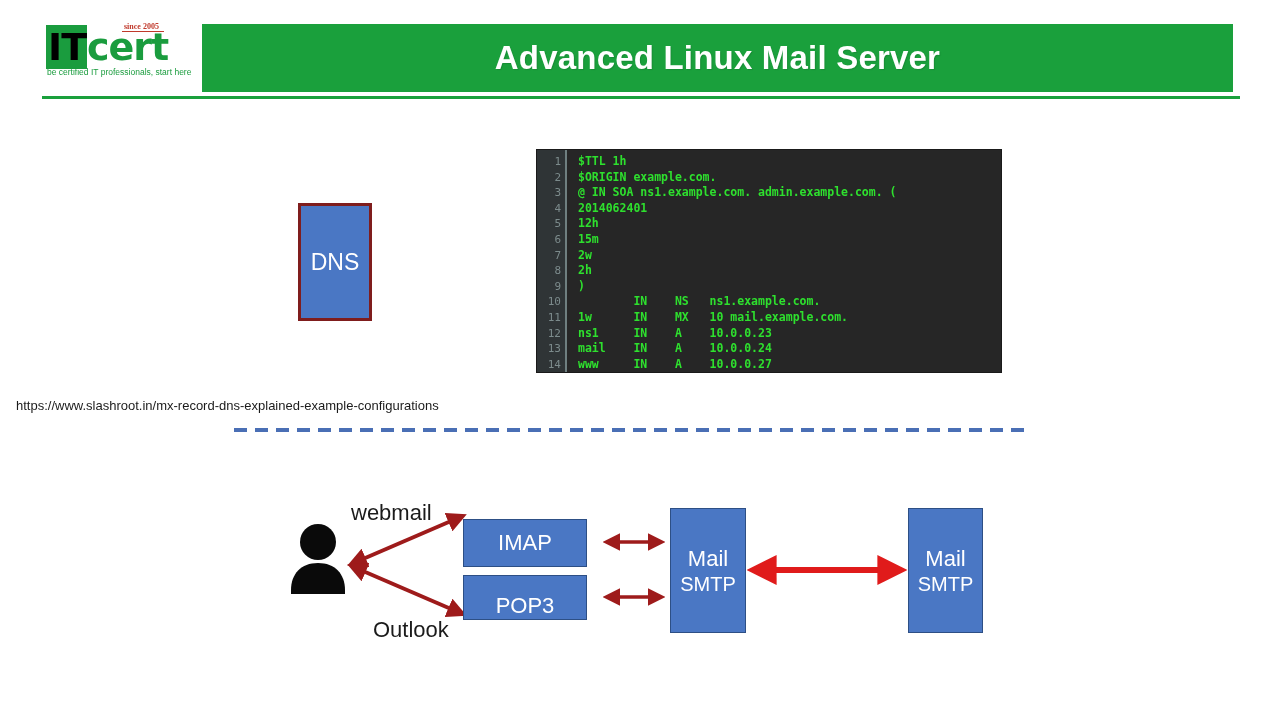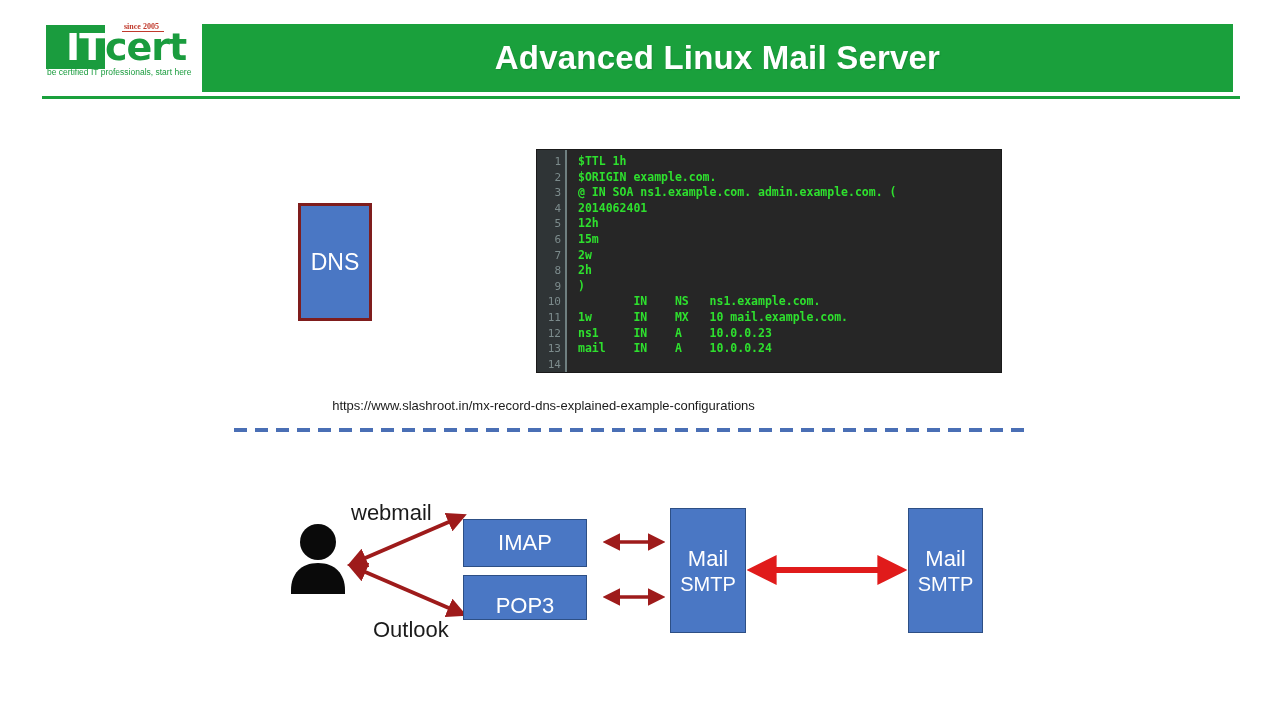--- a/index.html
+++ b/index.html
@@ -35,22 +35,22 @@
     left: 0; top: 6px;
     font-family: "DejaVu Sans", sans-serif;
     font-weight: bold;
     font-size: 38px;
     line-height: 38px;
     letter-spacing: -1px;
     color: #1a9c3e;
   }
   .logo-main .it-block {
     background: #1a9c3e;
-    color: #ffffff;
-    padding: 0 1px 0 20px;
+    color: #000000;
+    padding: 0 1px 0 2px;
     font-style: normal;
     margin-top: 8px;
   }
   .logo-since {
     position: absolute;
     left: 78px;
     top: 0px;
     font-size: 8px;
     font-weight: bold;
     font-family: "Liberation Serif", serif;
@@ -167,24 +167,24 @@
     font-family: "DejaVu Sans Mono", monospace;
     font-size: 11.5px;
     line-height: 15.6px;
     height: 15.6px;
     white-space: pre;
     font-weight: bold;
   }
 
   #source-url {
     position: absolute;
-    left: 6px;
+    left: 16px;
     top: 398px;
     width: 1075px;
-    text-align: center;
+    text-align: left;
     font-size: 13px;
     color: #1b1b1b;
     font-family: "Liberation Sans", sans-serif;
   }
 
   
   #section-divider {
     position: absolute;
     left: 234px;
     top: 428px;
@@ -304,20 +304,21 @@
     <div class="cl">2014062401</div>
     <div class="cl">12h</div>
     <div class="cl">15m</div>
     <div class="cl">2w</div>
     <div class="cl">2h</div>
     <div class="cl">)</div>
     <div class="cl">        IN    NS   ns1.example.com.</div>
     <div class="cl">1w      IN    MX   10 mail.example.com.</div>
     <div class="cl">ns1     IN    A    10.0.0.23</div>
     <div class="cl">mail    IN    A    10.0.0.24</div>
+    <div class="cl">www     IN    A    10.0.0.27</div>
   </div>
 </div>
 
 <div id="source-url">https://www.slashroot.in/mx-record-dns-explained-example-configurations</div>
 
 <div id="section-divider"></div>
 
 <div id="mail-flow-diagram">
 
   <svg class="user-figure" viewBox="0 0 60 74">

